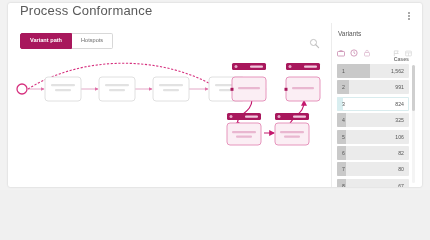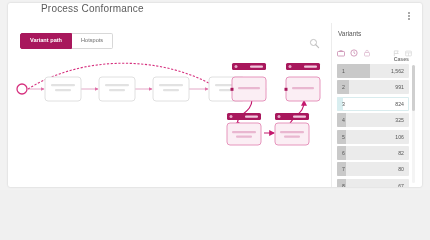--- a/index.html
+++ b/index.html
@@ -14,21 +14,21 @@
   
   .card{
     position:absolute;left:8px;top:3px;width:414px;height:184px;
     background:#ffffff;border-radius:2px;
     box-shadow:0 0 2px rgba(0,0,0,.18);
     overflow:hidden;
   }
 
   .page-title{
     position:absolute;left:12px;top:0;
-    font-size:10px;color:#5a5a5a;letter-spacing:.2px;margin-left:21px;
+    font-size:13px;color:#5a5a5a;letter-spacing:.2px;
   }
   .kebab{
     position:absolute;right:8px;top:7px;width:10px;height:12px;
     display:flex;flex-direction:column;align-items:center;justify-content:center;gap:1.5px;
     cursor:pointer;
   }
   .kebab i{display:block;width:1.5px;height:1.5px;border-radius:50%;background:#9a9a9a;}
 
   
   .left{

